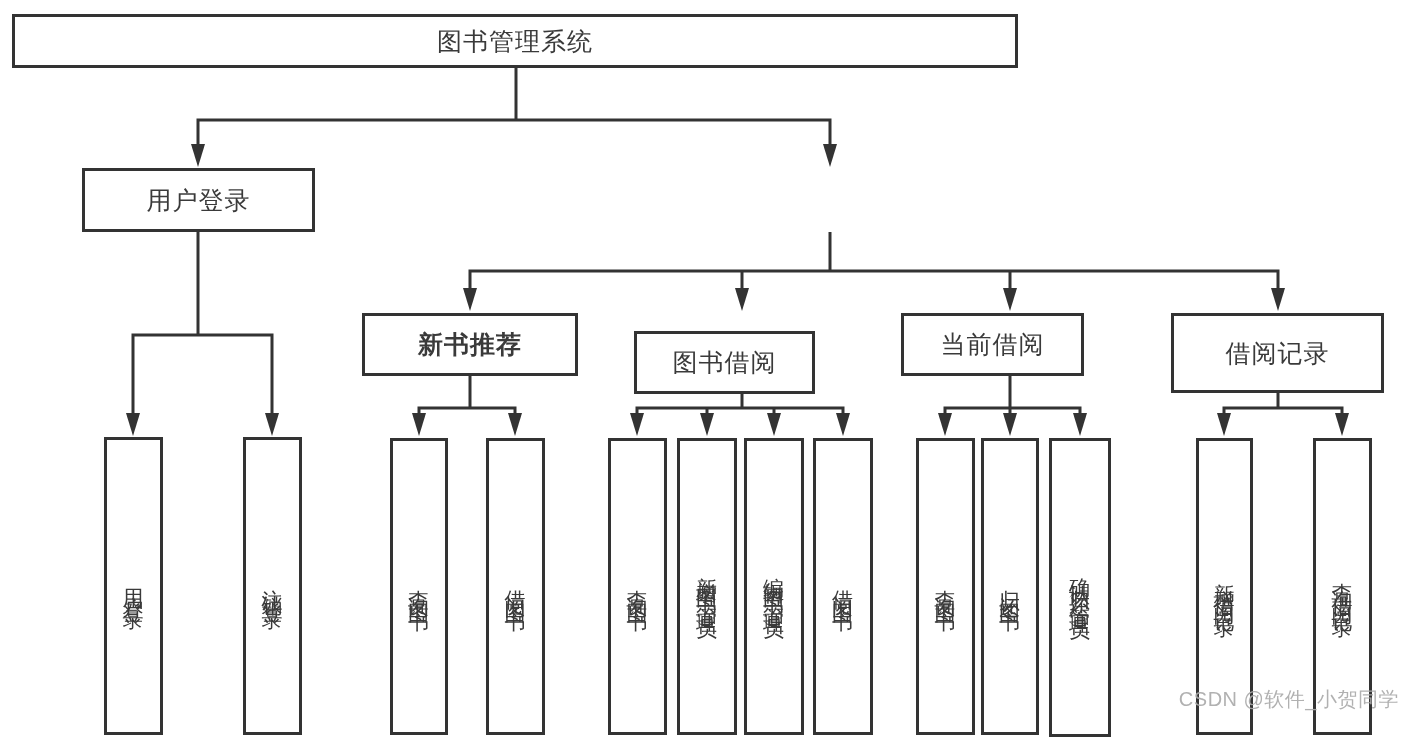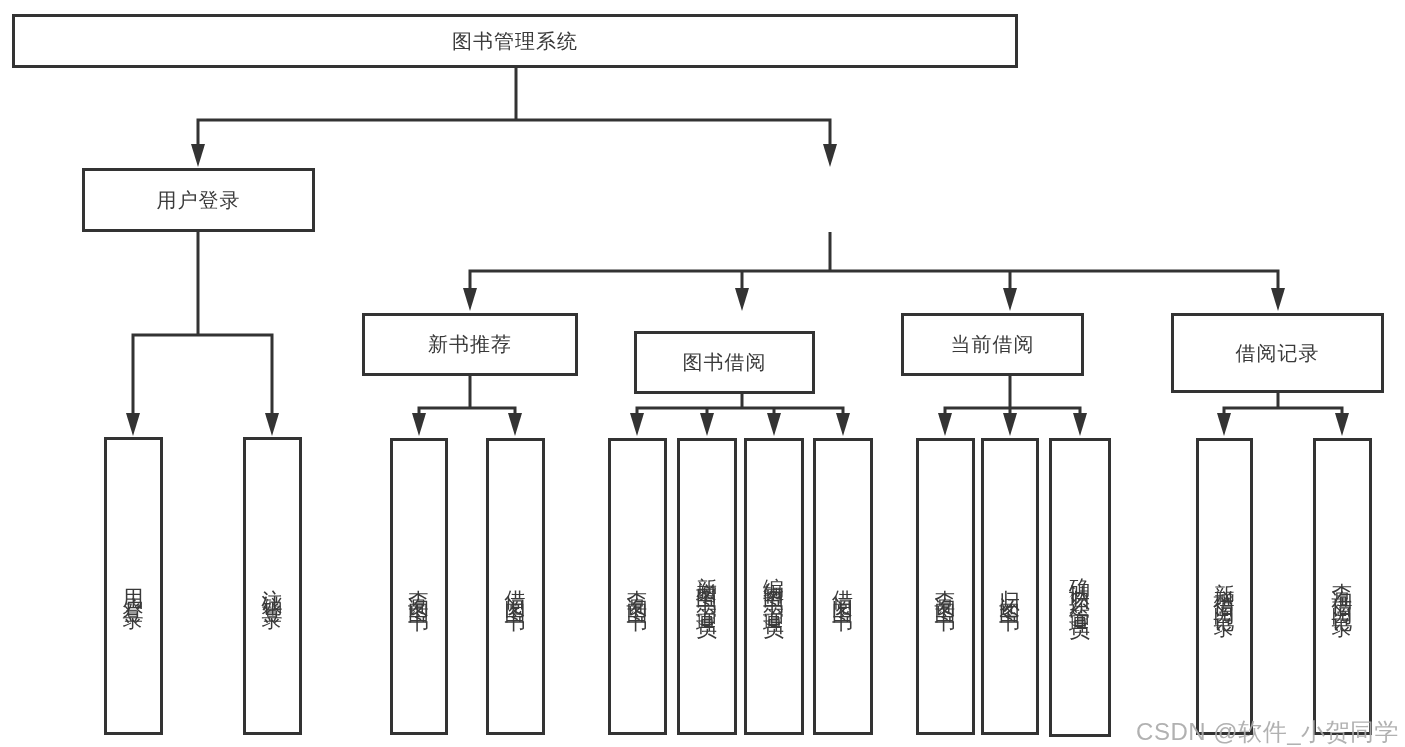--- a/index.html
+++ b/index.html
@@ -31,39 +31,39 @@
     position: absolute;
     background: var(--box-background);
     border: 3px solid var(--line);
     display: flex;
     align-items: center;
     justify-content: center;
     color: var(--text);
     z-index: 2;
   }
   .hbox span {
-    font-size: 20px;
+    font-size: 25px;
     letter-spacing: 1px;
     white-space: nowrap;
   }
   .vbox span {
     writing-mode: vertical-rl;
     font-size: 21px;
     letter-spacing: 7px;
     line-height: 1;
     white-space: nowrap;
   }
   .vbox.long span {
     letter-spacing: 6px;
   }
   .watermark {
     position: absolute;
     right: 6px;
-    top: 716px;
-    font-size: 24px;
+    top: 686px;
+    font-size: 20px;
     color: var(--watermark);
     opacity: 0.92;
     letter-spacing: 0.5px;
     z-index: 3;
     white-space: nowrap;
   }
 </style>
 </head>
 <body>
 
@@ -122,21 +122,21 @@
   </svg>
 
   <div class="box hbox" style="left:12px; top:14px; width:1006px; height:54px;">
     <span>图书管理系统</span>
   </div>
 
   <div class="box hbox" style="left:82px; top:168px; width:233px; height:64px;">
     <span>用户登录</span>
   </div>
 
-  <div class="box hbox" style="left:362px; top:313px; width:216px; height:63px;">
+  <div class="box hbox" style="left:362px; top:313px; width:216px; height:63px;font-weight:bold;">
     <span>新书推荐</span>
   </div>
   <div class="box hbox" style="left:634px; top:331px; width:181px; height:63px;text-align:center;">
     <span>图书借阅</span>
   </div>
   <div class="box hbox" style="left:901px; top:313px; width:183px; height:63px;">
     <span>当前借阅</span>
   </div>
   <div class="box hbox" style="left:1171px; top:313px; width:213px; height:80px;">
     <span>借阅记录</span>

